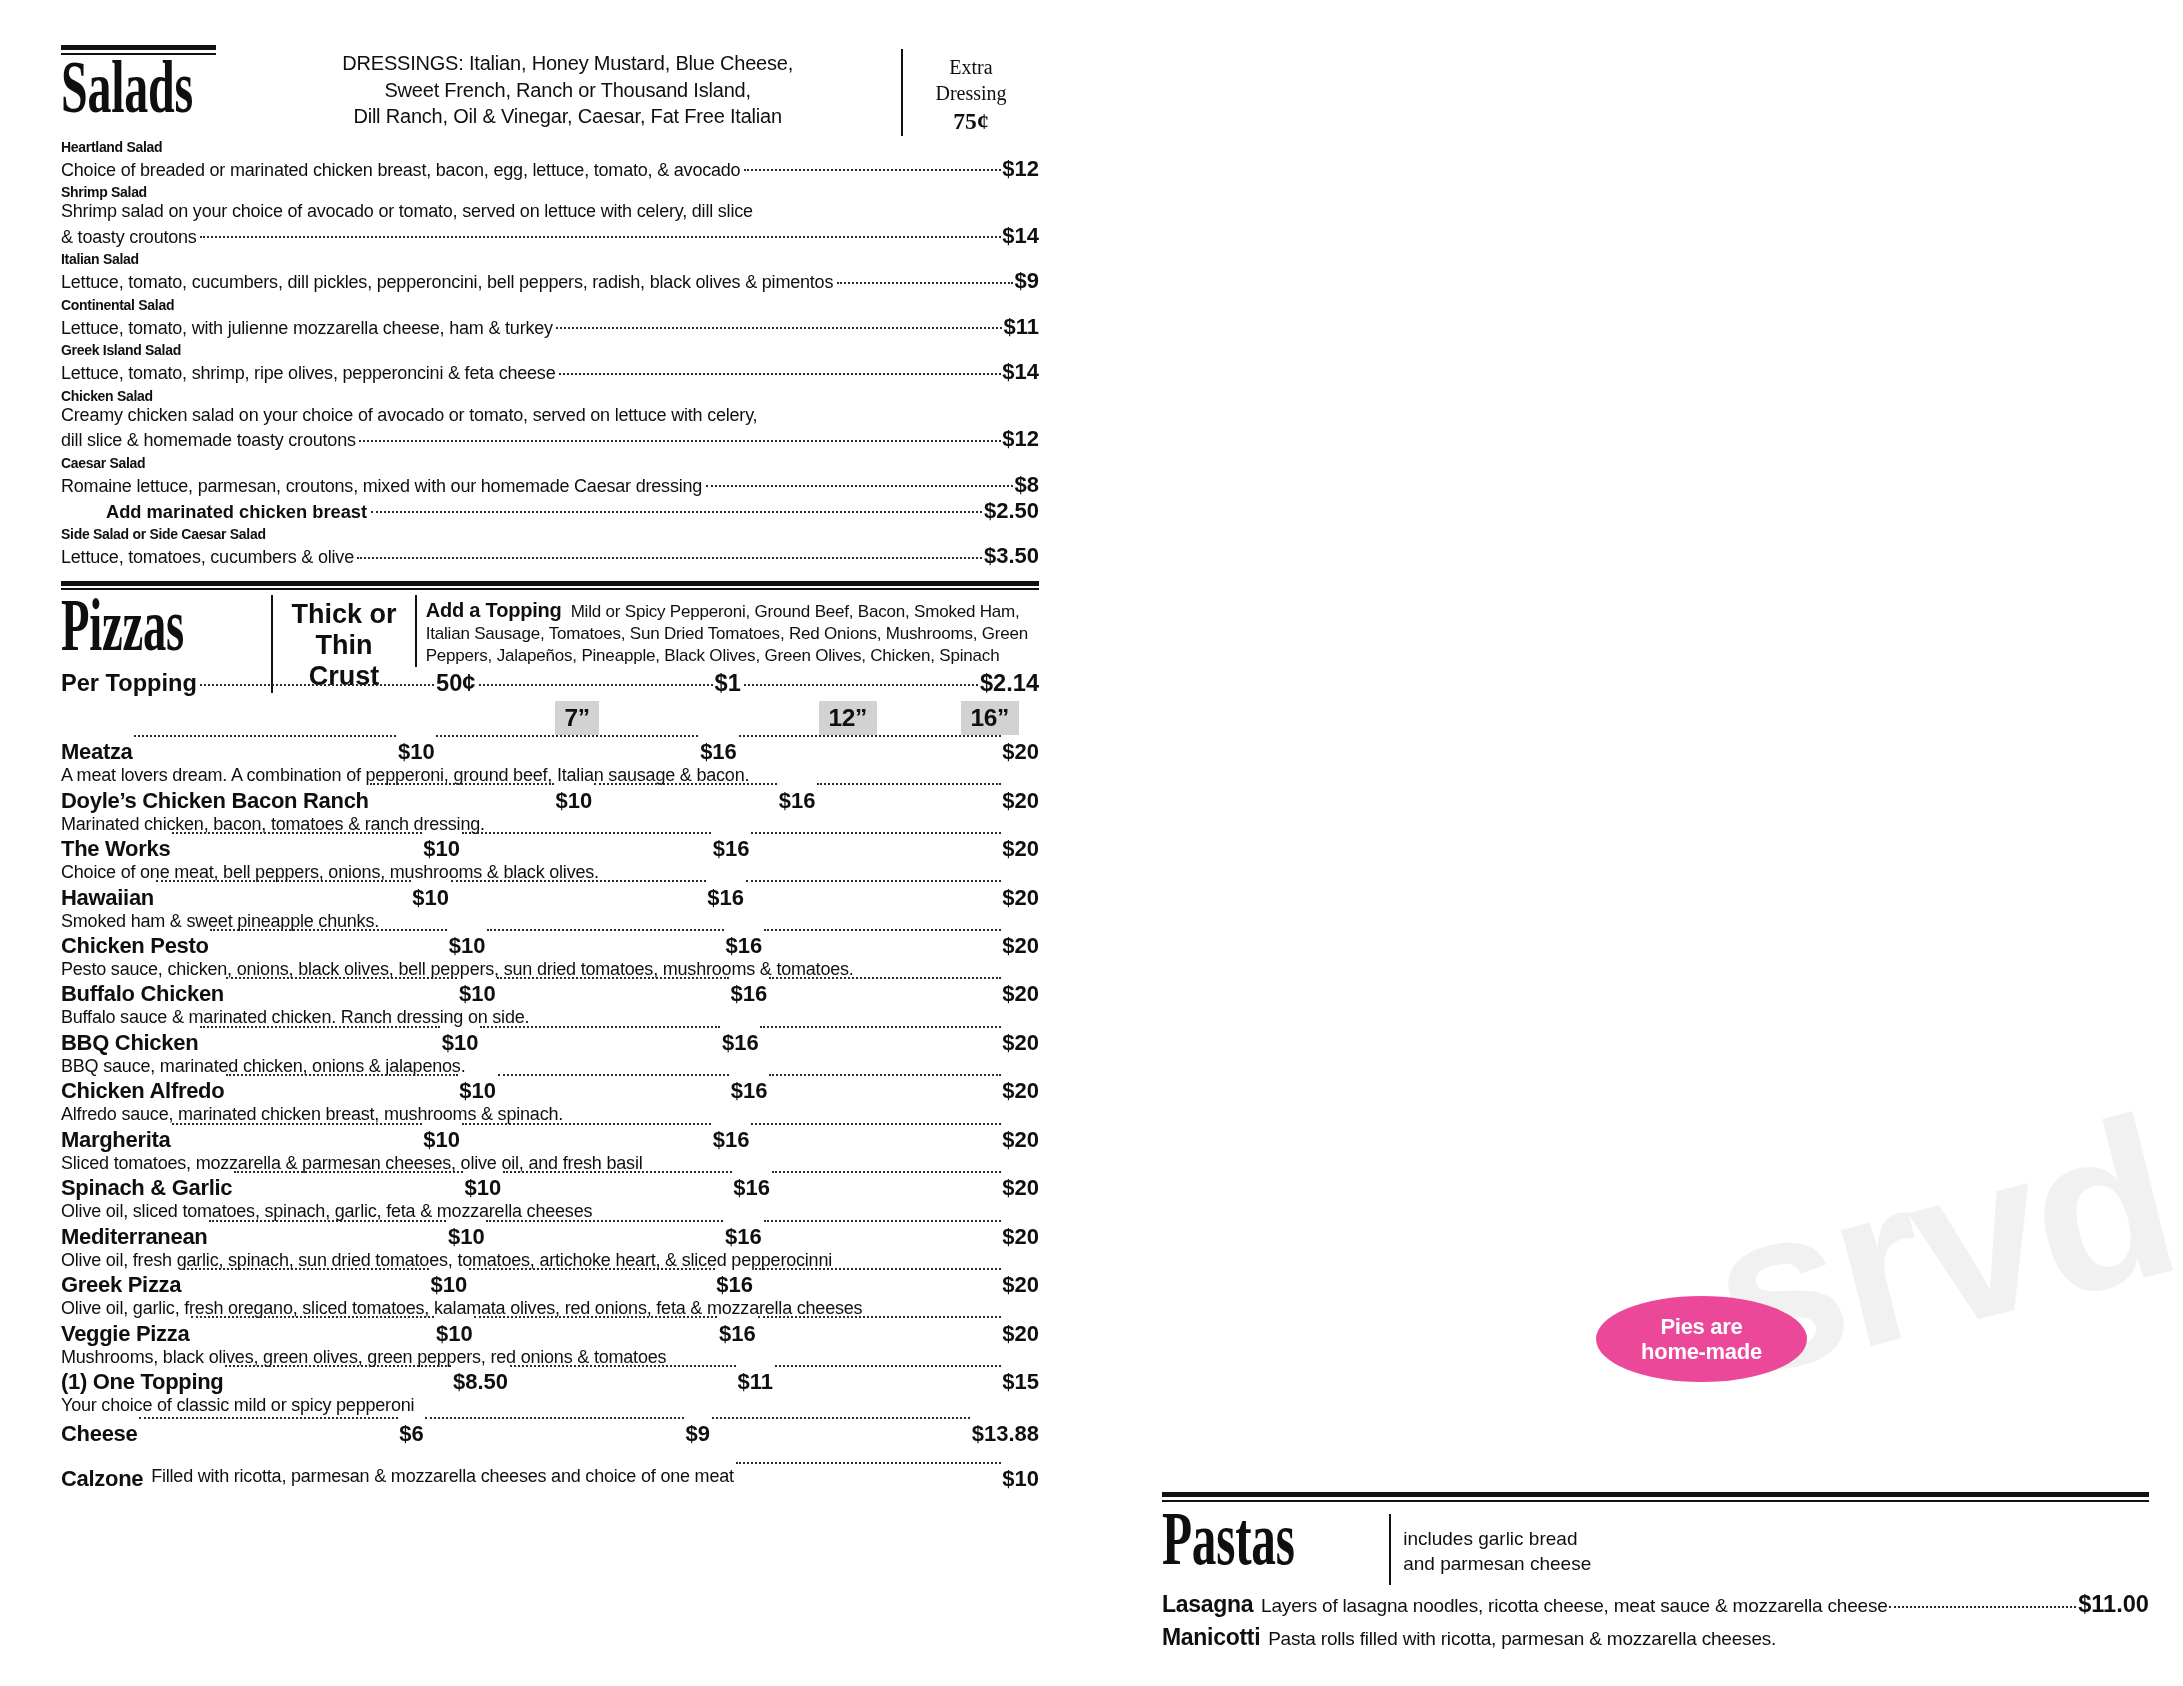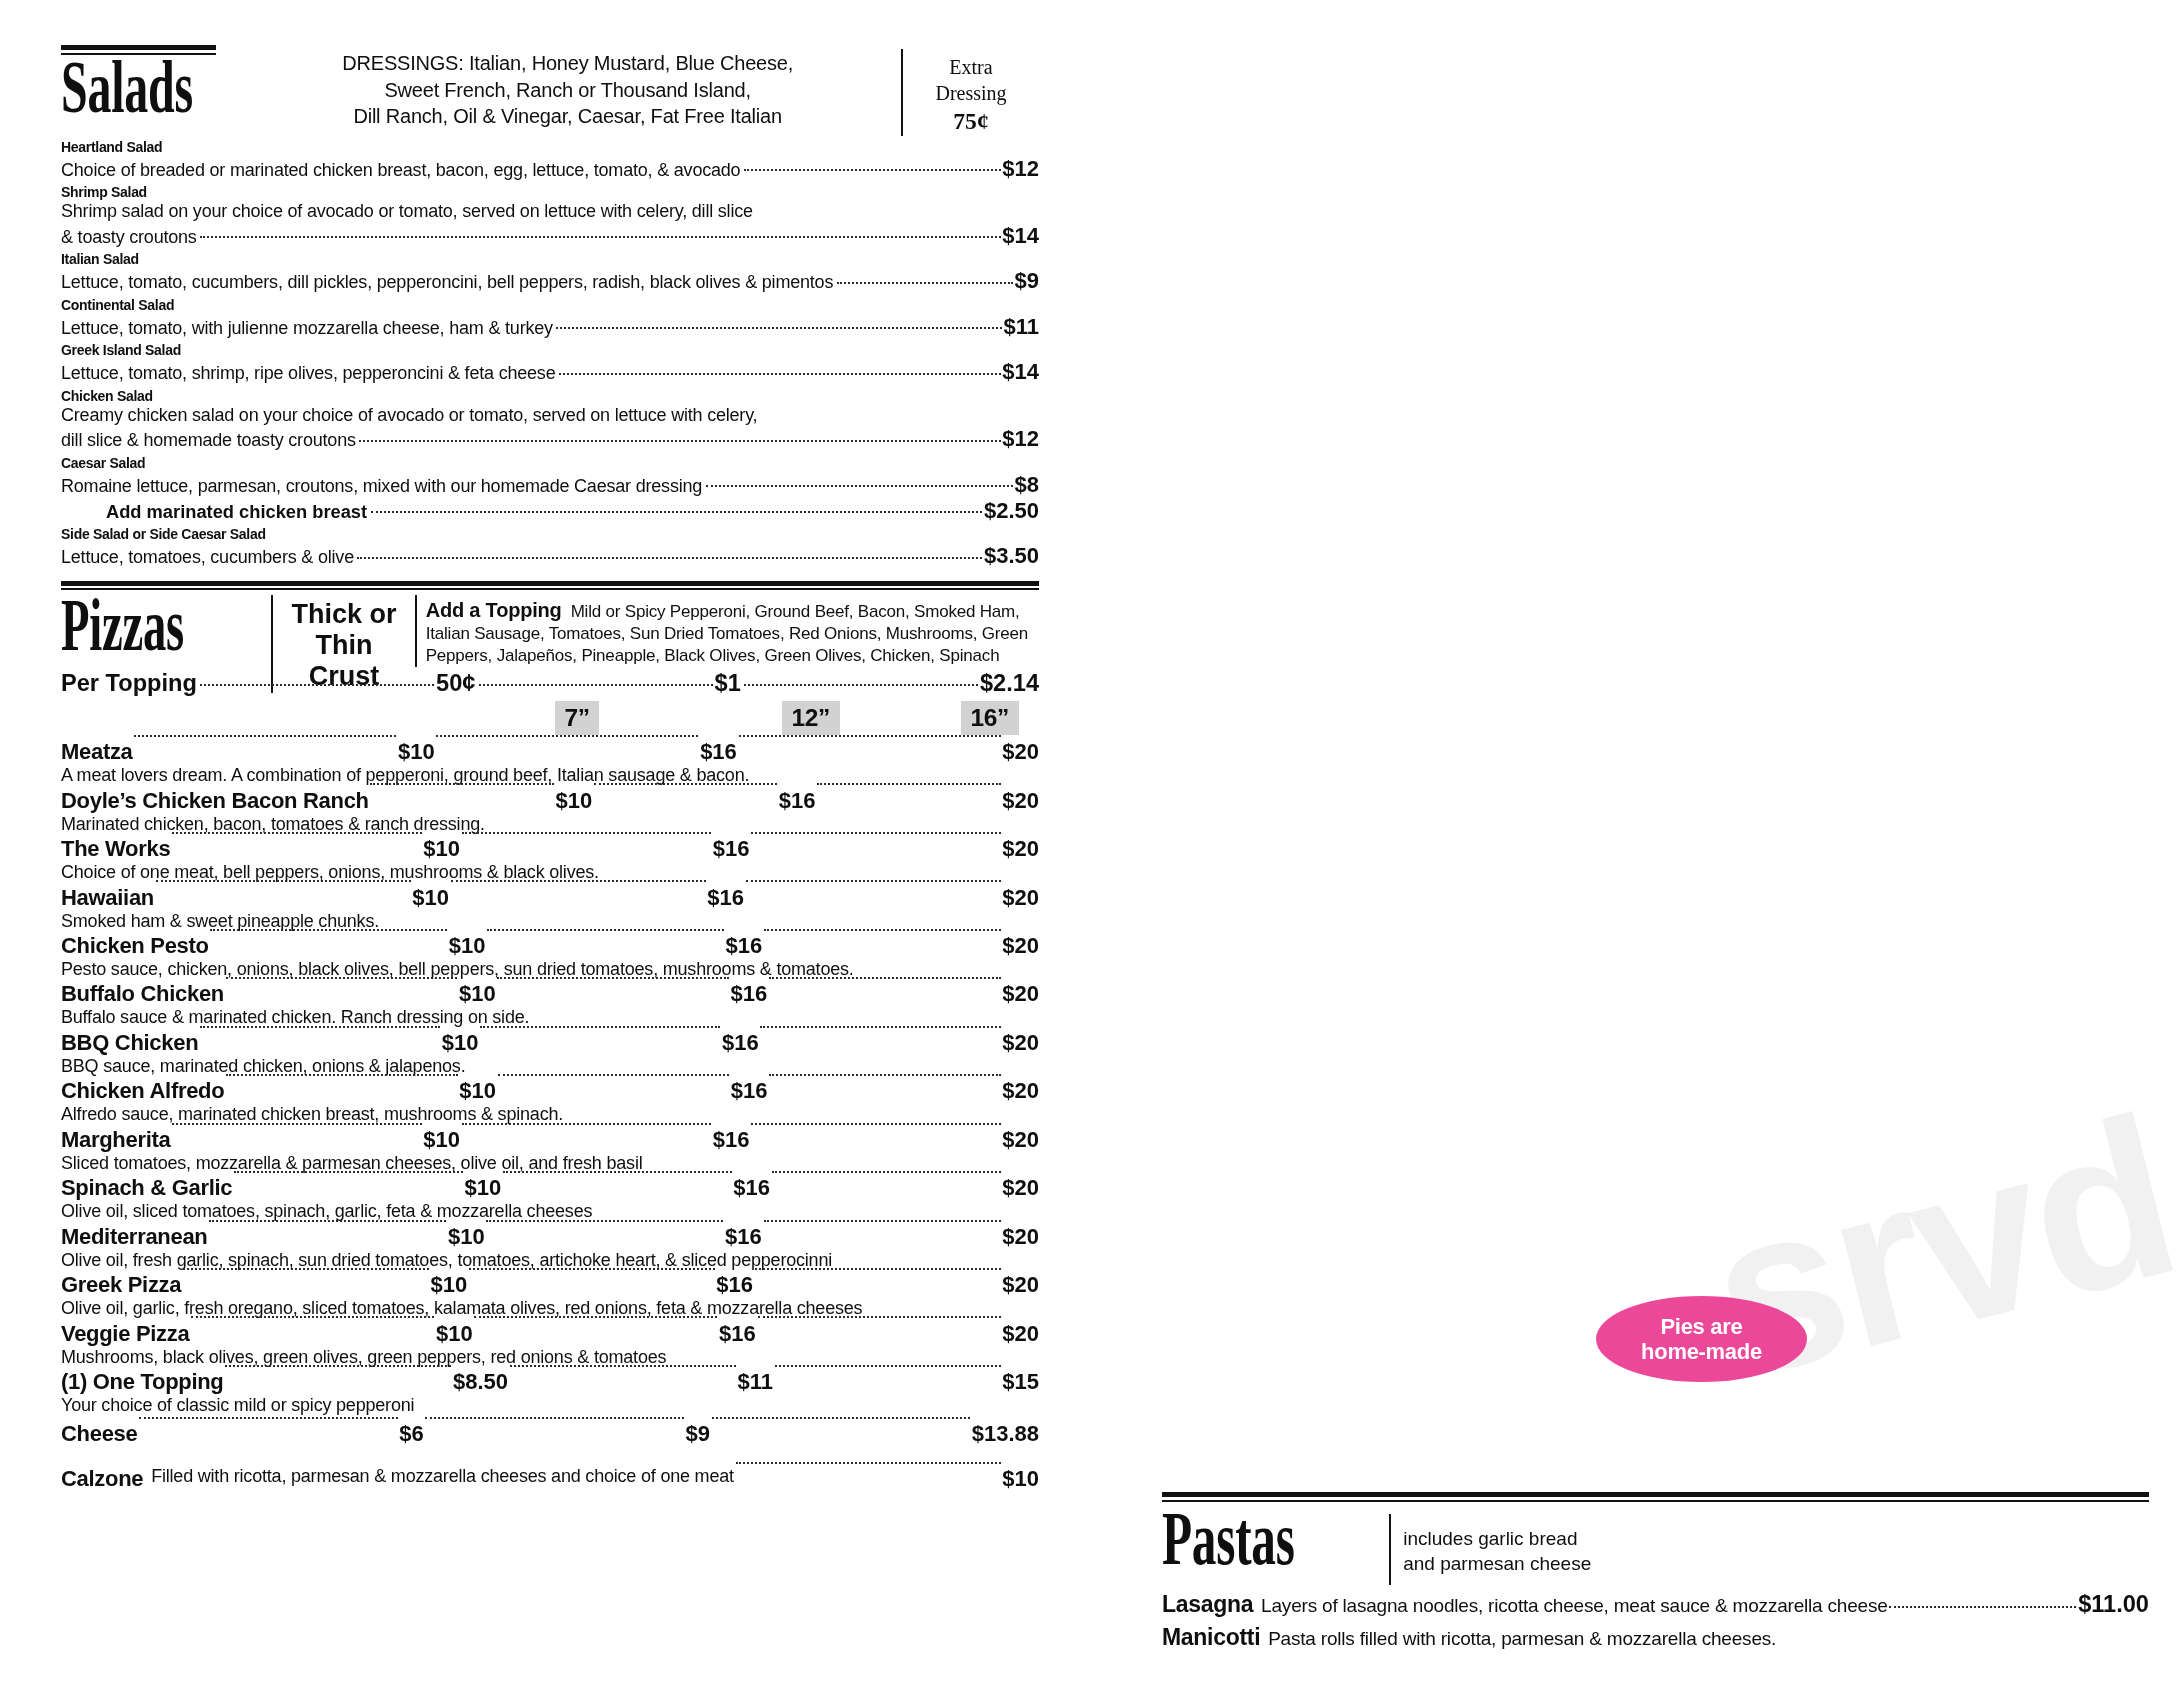--- a/index.html
+++ b/index.html
@@ -330,21 +330,21 @@
         <span class="dots"></span>
         <span class="pt-mid">50¢</span>
         <span class="dots"></span>
         <span class="pt-mid">$1</span>
         <span class="dots"></span>
         <span class="price">$2.14</span>
       </div>
 
       <div class="sizes-row">
         <span class="size-badge" style="left:494px;">7”</span>
-        <span class="size-badge" style="left:721px;">12”</span>
+        <span class="size-badge" style="left:758px;">12”</span>
         <span class="size-badge" style="left:900px;">16”</span>
       </div>
 
       <div>
 
         <div class="pz">
           <div class="pz-name-row">
               <span class="pz-name">Meatza</span>
               <span class="pz-dots"></span>
               <span class="pz-p">$10</span>

